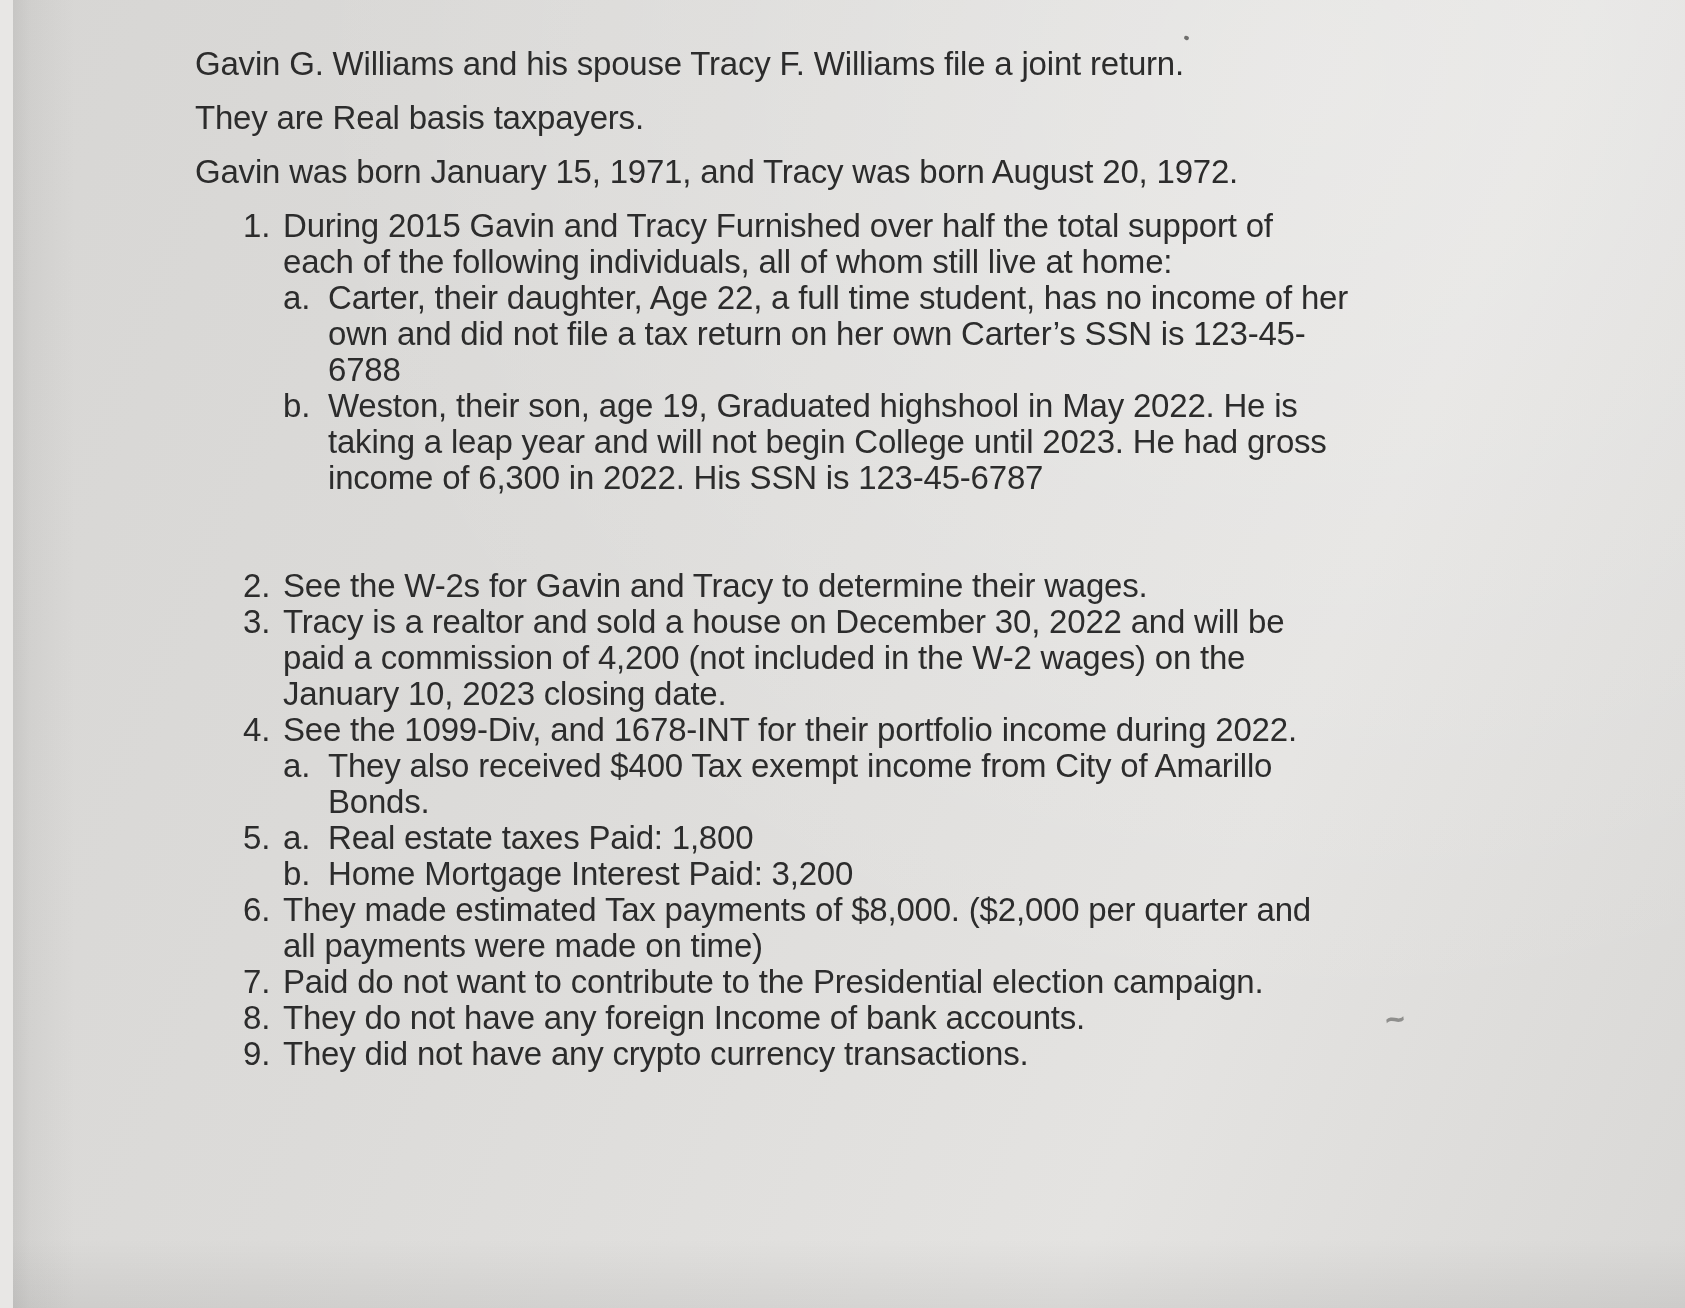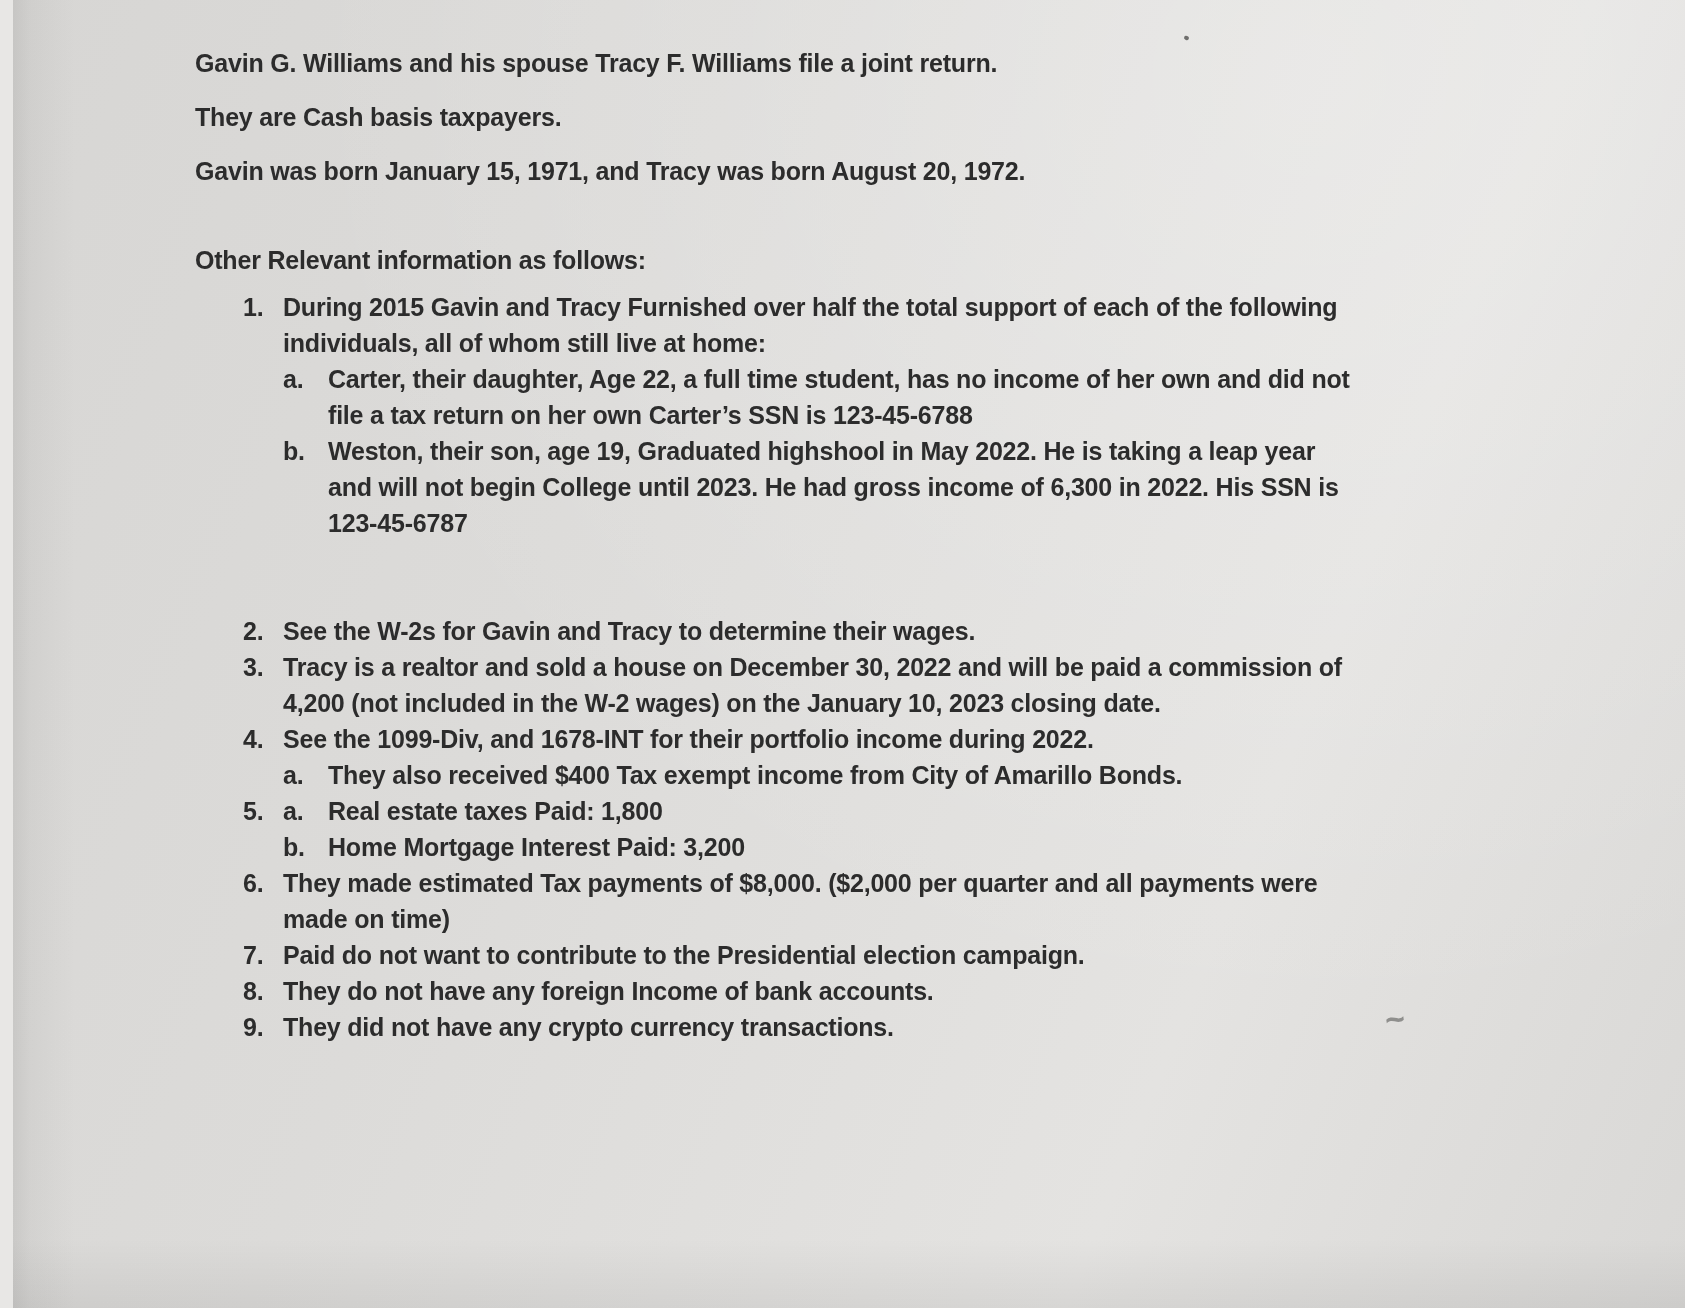--- a/index.html
+++ b/index.html
@@ -25,22 +25,22 @@
     left: 0; top: 0; bottom: 0;
     width: 13px;
     background: #e8e7e5;
   }
   .content {
     position: absolute;
     left: 195px;
     top: 46px;
     width: 1155px;
     color: #2c2c2c;
-    font-weight: 700;
-    font-size: 25px;
+    font-weight: 400;
+    font-size: 33px;
     letter-spacing: -0.2px;
   }
   .para {
     margin: 0 0 19px 0;
     line-height: 35px;
   }
   .section-heading {
     margin-top: 54px;
     margin-bottom: 11px;
   }
@@ -73,24 +73,23 @@
 <body>
 
 <div class="photo">
   <div class="left-sliver"></div>
   <div class="speck"></div>
   <div class="pen-mark">~</div>
 
   <div class="content">
 
     <p class="para">Gavin G. Williams and his spouse Tracy F. Williams file a joint return.</p>
-    <p class="para">They are Cash basis taxpayers.</p>
+    <p class="para">They are Real basis taxpayers.</p>
     <p class="para">Gavin was born January 15, 1971, and Tracy was born August 20, 1972.</p>
 
-    <p class="para section-heading">Other Relevant information as follows:</p>
 
     <div class="olist">
 
       <div class="item gap-after">
         <span class="item-marker">1.</span>
         <div class="item-text">
           <div>During 2015 Gavin and Tracy Furnished over half the total support of each of the following individuals, all of whom still live at home:</div>
           <div class="sublist">
             <div class="subitem">
               <span class="sub-marker">a.</span>

